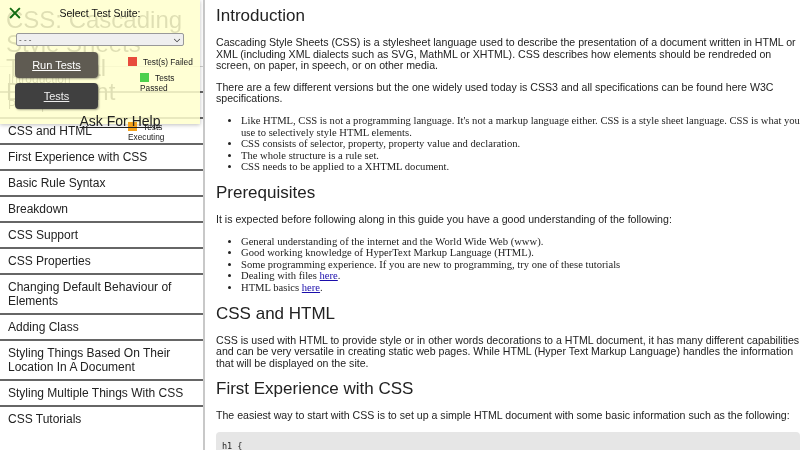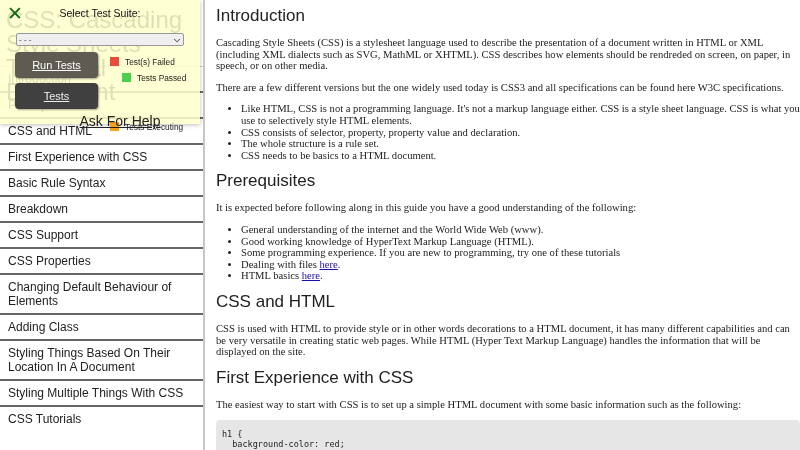--- a/index.html
+++ b/index.html
@@ -26,21 +26,21 @@
 
     
     #main-doc {
       position: absolute; left: 216px; top: 0; width: 584px; height: 450px;
       overflow: hidden;
     }
     #main-doc h2 {
       font-size: 17px; font-weight: normal; margin-top: 6px; margin-bottom: 11px; line-height: 20px;
       color: #222;
     }
-    #main-doc p { font-size: 10.6px; line-height: 11.6px; margin-bottom: 10px; color: #222; font-family: Liberation Serif, serif; }
+    #main-doc p { font-size: 10.6px; line-height: 11.6px; margin-bottom: 10px; color: #222; }
     #main-doc ul { margin: 0 0 10px 25px; font-size: 10.6px; line-height: 11.6px; font-family: Liberation Serif, serif; }
     #main-doc ul li { list-style: disc; }
     #main-doc a { color: #1a0dab; text-decoration: underline; }
     pre {
       background: #e6e6e6; border-radius: 4px; padding: 9px 6px;
       font-family: "DejaVu Sans Mono", monospace; font-size: 8.5px; line-height: 10px;
       color: #222; width: 584px; height: 60px; white-space: pre;
     }
 
     
@@ -67,21 +67,21 @@
       position: absolute; right: 3px; top: 0; font-size: 8px; font-weight: bold;
     }
     .btn {
       position: absolute; left: 15px; width: 83px; height: 26px; border-radius: 4px;
       color: #fff; font-size: 11px; text-align: center; line-height: 26px;
       box-shadow: 1px 1px 2px rgba(0,0,0,0.35);
       text-decoration: underline;
     }
     .btn-run { top: 52px; background: #5f5b52; }
     .btn-tests { top: 83px; background: #404040; color: #eee; }
-    .legend { position: absolute; left: 110px; font-size: 8.3px; color: #222; line-height: 10px; }
+    .legend { position: absolute; left: 128px; font-size: 8.3px; color: #222; line-height: 10px; }
     .legend .sw { display: inline-block; width: 9px; height: 9px; vertical-align: -1px; margin-right: 6px; }
     .lg1 { top: 57px; } .lg2 { top: 73px; padding-left: 12px; } .lg3 { top: 88px; margin-top: 34px; }
     .help {
       position: absolute; left: 0; width: 200px; top: 113px; text-align: center;
       font-size: 14px; color: #222; text-decoration: underline; padding-left: 40px;
     }
   </style>
 </head>
 <body>
 
@@ -128,21 +128,21 @@
 
 <main id="main-doc">
   <section>
     <h2>Introduction</h2>
     <p>Cascading Style Sheets (CSS) is a stylesheet language used to describe the presentation of a document written in HTML or XML (including XML dialects such as SVG, MathML or XHTML). CSS describes how elements should be rendreded on screen, on paper, in speech, or on other media.</p>
     <p>There are a few different versions but the one widely used today is CSS3 and all specifications can be found here W3C specifications.</p>
     <ul>
       <li>Like HTML, CSS is not a programming language. It's not a markup language either. CSS is a style sheet language. CSS is what you use to selectively style HTML elements.</li>
       <li>CSS consists of selector, property, property value and declaration.</li>
       <li>The whole structure is a rule set.</li>
-      <li>CSS needs to be basics to a HTML document.</li>
+      <li>CSS needs to be applied to a XHTML document.</li>
     </ul>
   </section>
 
   <section>
     <h2>Prerequisites</h2>
     <p>It is expected before following along in this guide you have a good understanding of the following:</p>
     <ul>
       <li>General understanding of the internet and the World Wide Web (www).</li>
       <li>Good working knowledge of HyperText Markup Language (HTML).</li>
       <li>Some programming experience. If you are new to programming, try one of these tutorials</li>

